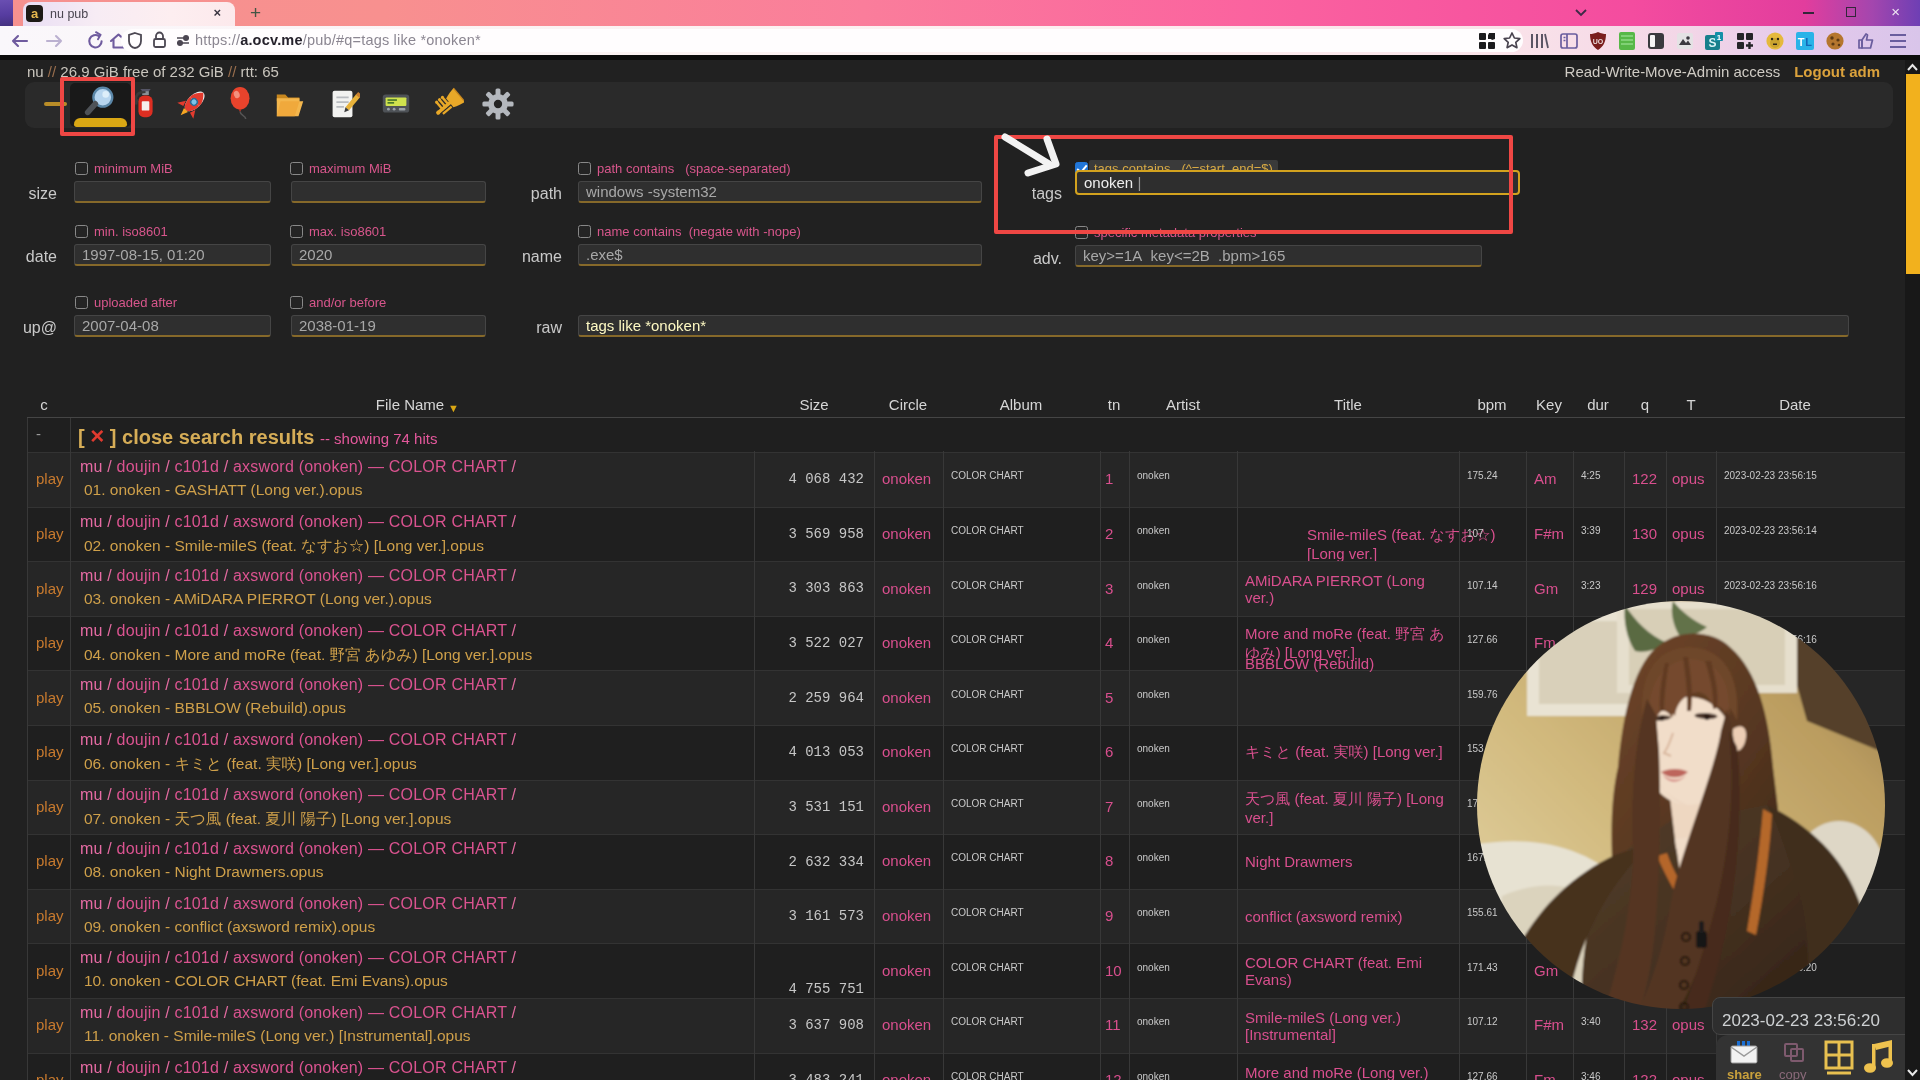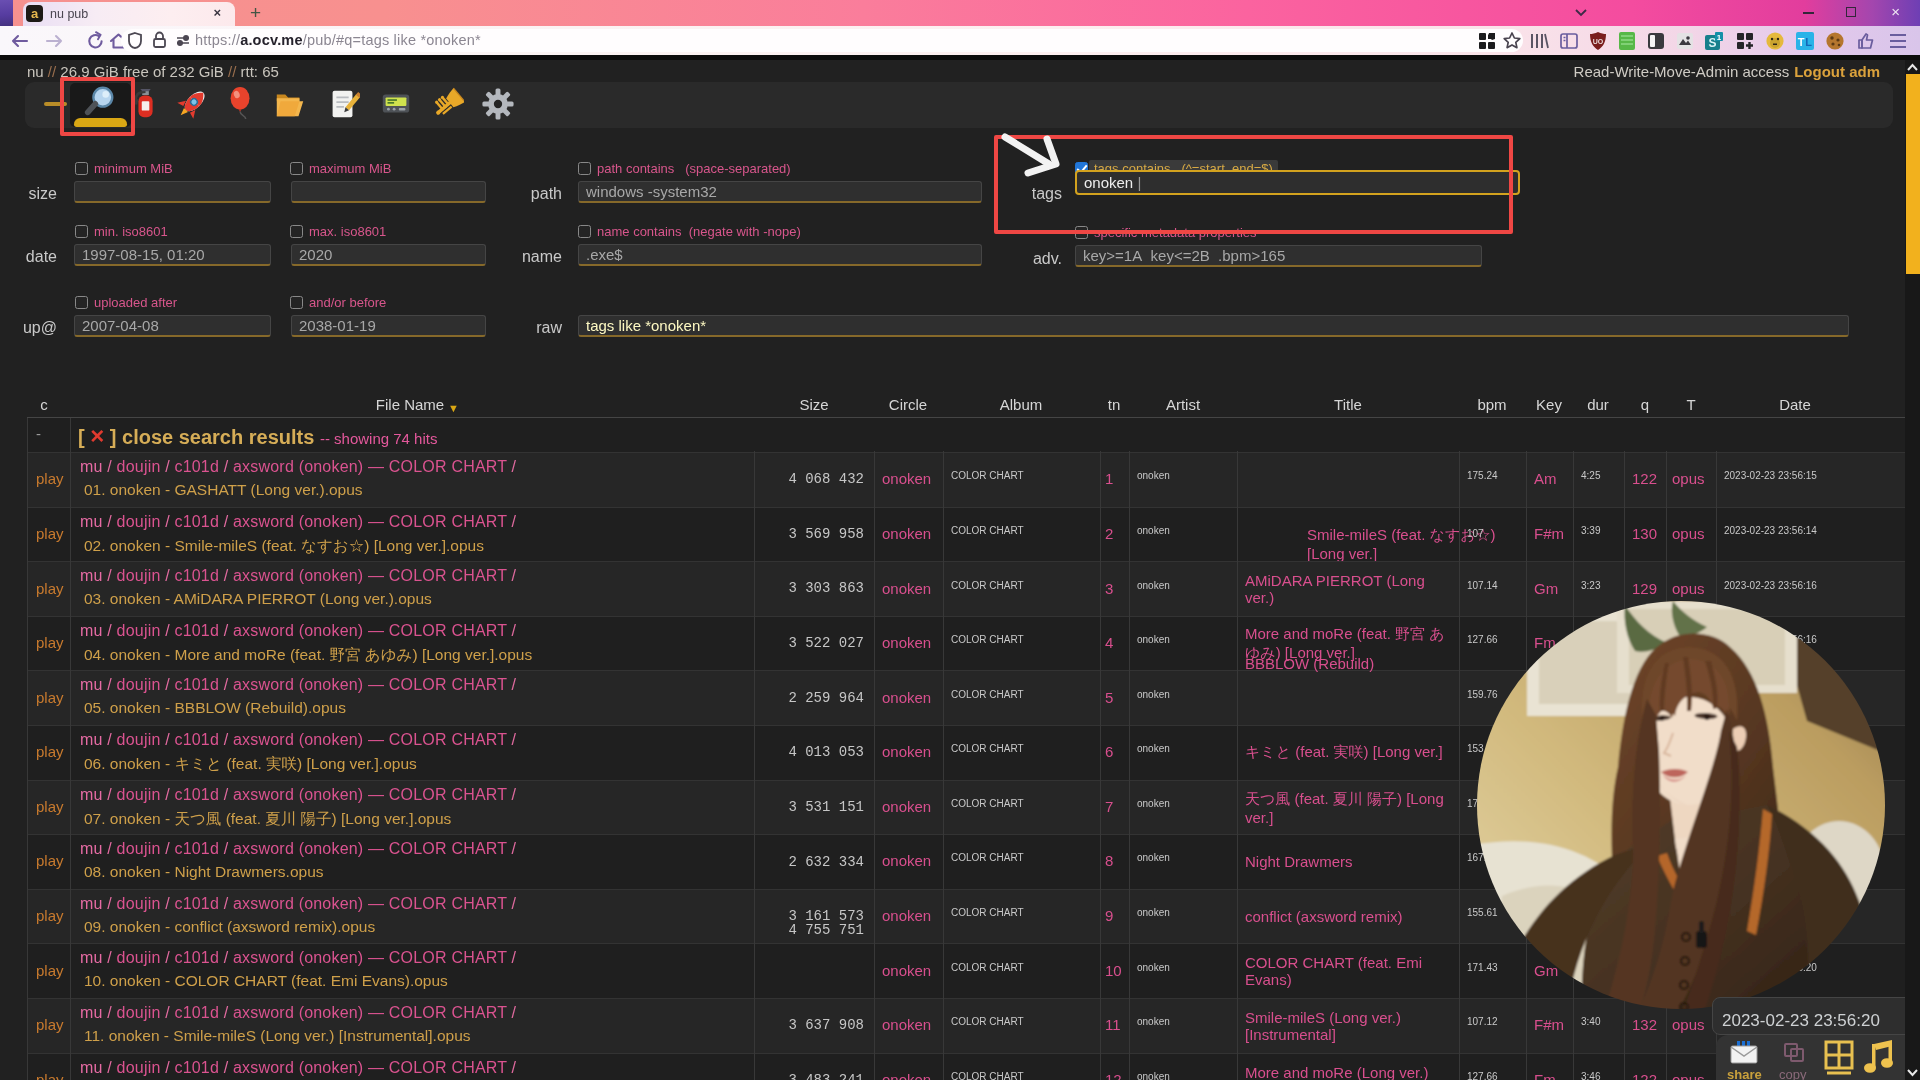--- a/index.html
+++ b/index.html
@@ -19,21 +19,21 @@
 #urlbar{left:121px;top:29px;width:1402px;height:23px;background:#fffdfe;border-radius:12px}
 #urltxt{left:195px;top:32px;font-size:14.5px;color:#8b8691;letter-spacing:.2px}
 #urltxt b{color:#26222c;font-weight:700}
 #blackbar{left:0;top:55px;width:1920px;height:5px;background:#0c0c0c}
 
 #page{left:0;top:60px;width:1920px;height:1020px;background:#212121}
 #topbar{left:0;top:0;width:1920px;height:22px;font-size:15px;color:#c9c5bd}
 #crumb{left:27px;top:3px}
 #crumb .sep{color:#9a6f4e}
 #acc{right:40px;top:3px;color:#cfcbc4}
-#acc b{color:#dba23c;margin-left:5px}
+#acc b{color:#dba23c;margin-left:14px}
 
 #opsbar{left:25px;top:22px;width:1868px;height:46px;background:#2a2a2a;border-radius:9px}
 #srchtab{left:70px;top:23px;width:61px;height:44px;background:#191919;border-radius:5px}
 #srchul{left:74px;top:58px;width:53px;height:9px;background:#d9a714;border-radius:7px 7px 3px 3px}
 #dash{left:44px;top:42px;width:23px;height:4px;background:#b98d28;border-radius:2px}
 
 .flabel{position:absolute;font-size:16px;color:#c9c9c9;text-align:right;width:40px}
 .plabel{position:absolute;font-size:13px;color:#d8568c}
 .plabel.on{color:#d6a945;background:#3a3a3a;border-radius:2px;padding:1px 5px;margin-left:-5px;margin-top:-1px}
 .cb{position:absolute;width:13px;height:13px;border:1.5px solid #888;border-radius:2.5px;background:#242424}
@@ -523,21 +523,21 @@
 <div class="cellp" style="left:1534px;top:847px">Am</div>
 <div class="cell" style="left:1581px;top:847px">3:16</div>
 <div class="cellp" style="left:1632px;top:847px">124</div>
 <div class="cellp" style="left:1672px;top:847px">opus</div>
 <div class="cell" style="left:1724px;top:847px">2023-02-23 23:56:19</div>
 <div class="abs" style="left:27px;top:883px;width:1878px;height:56px;background:#1f1f1f"></div>
 <div class="rline" style="top:883px"></div>
 <div class="play" style="left:36px;top:902px">play</div>
 <div class="row-line1" style="left:80px;top:889px"><span class="sl">mu</span> <span class="sl2">/</span> doujin <span class="sl2">/</span> c101d <span class="sl2">/</span> axsword (onoken) — COLOR CHART <span class="sl2">/</span></div>
 <div class="row-line2" style="left:84px;top:912px">10. onoken - COLOR CHART (feat. Emi Evans).opus</div>
-<div class="size" style="left:756px;top:862px;width:108px">4 755 751</div>
+<div class="size" style="left:756px;top:921px;width:108px">4 755 751</div>
 <div class="cellp" style="left:882px;top:902px">onoken</div>
 <div class="cell" style="left:951px;top:902px">COLOR CHART</div>
 <div class="cellp" style="left:1105px;top:902px">10</div>
 <div class="cell" style="left:1137px;top:902px">onoken</div>
 <div class="cellp" style="left:1245px;top:883px;width:206px;height:55px;display:flex;align-items:center">
         <span>COLOR CHART (feat. Emi Evans)</span>
       </div>
 <div class="cell" style="left:1467px;top:902px">171.43</div>
 <div class="cellp" style="left:1534px;top:902px">Gm</div>
 <div class="cell" style="left:1581px;top:902px">4:38</div>

